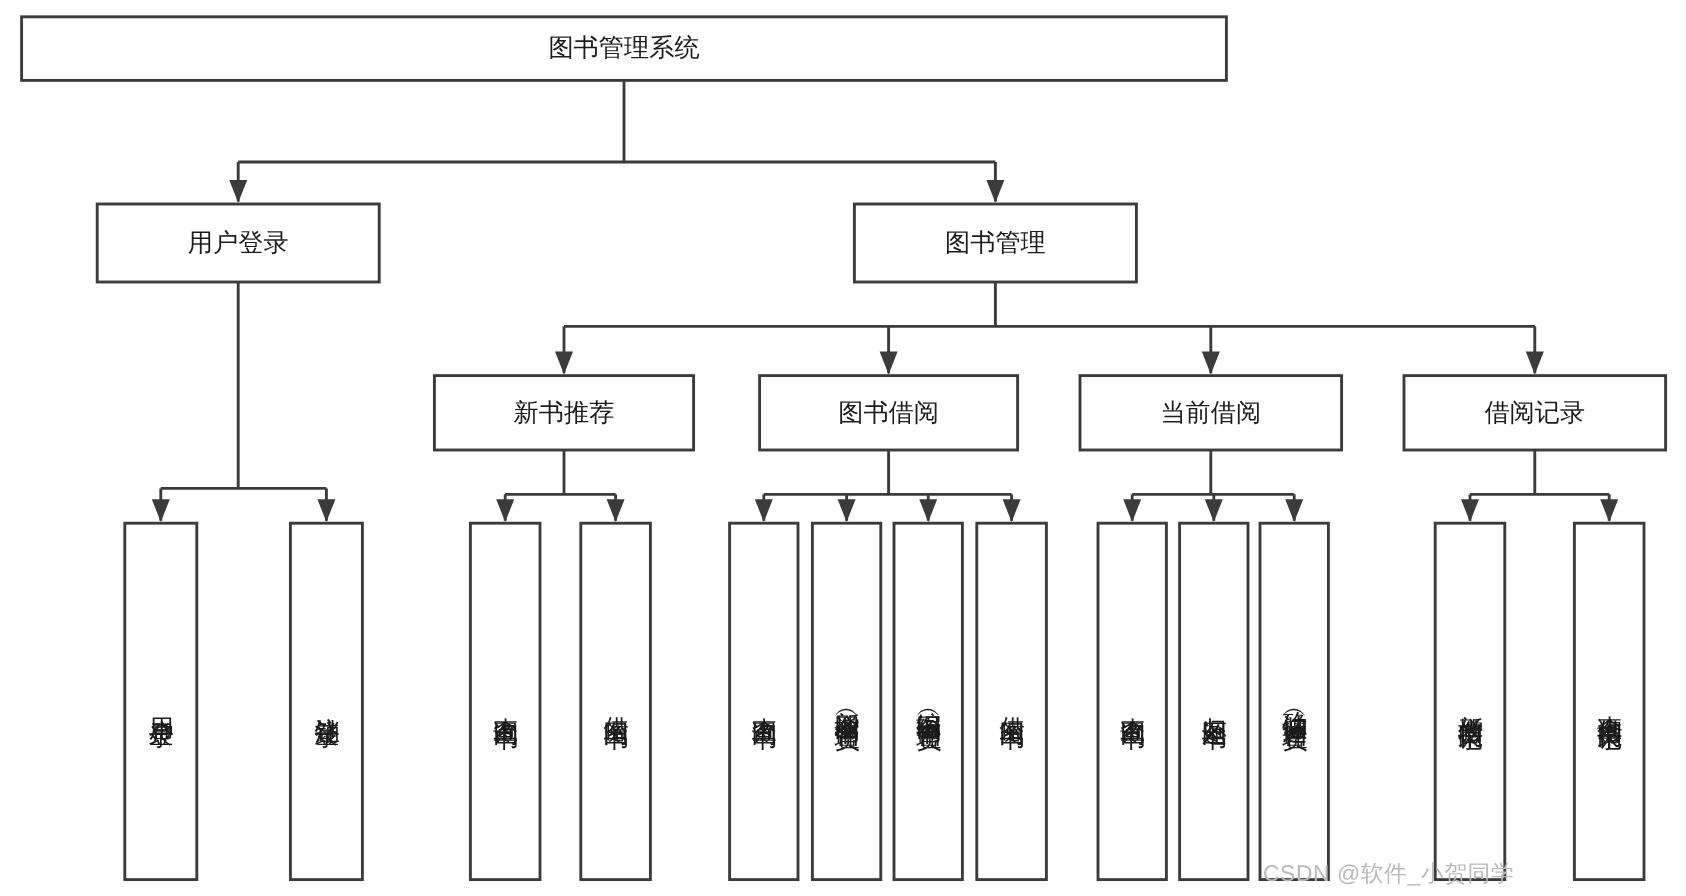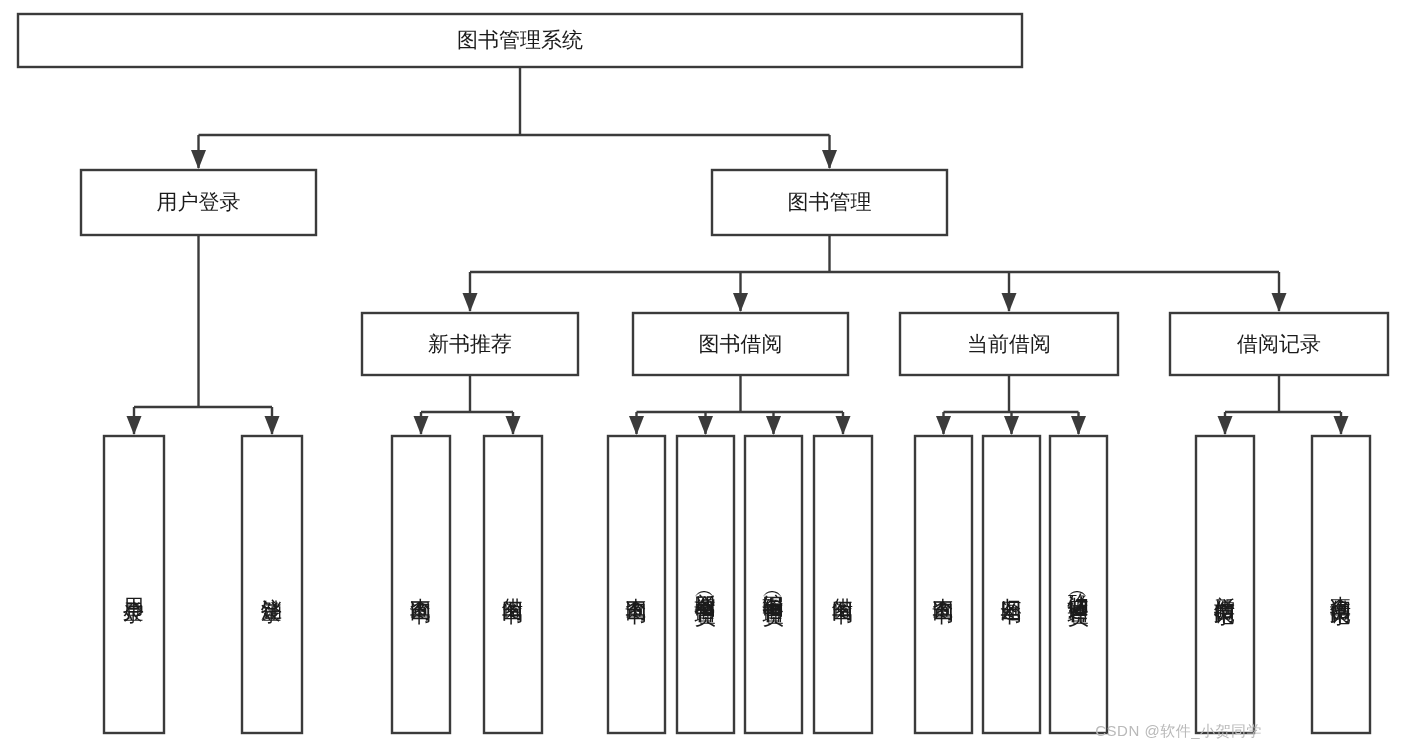--- a/index.html
+++ b/index.html
@@ -65,21 +65,21 @@
     display: flex;
     align-items: center;
     justify-content: center;
     pointer-events: none;
   }
   .watermark {
     position: absolute;
     right: 8px;
     bottom: 6px;
     font-family: "Liberation Sans", "DejaVu Sans", sans-serif;
-    font-size: 15px;
+    font-size: 19px;
     color: #b9b9b9;
     white-space: nowrap;
     letter-spacing: 0.5px;
   }
 </style>
 </head>
 <body>
 
 <div id="diagram-root">
 

